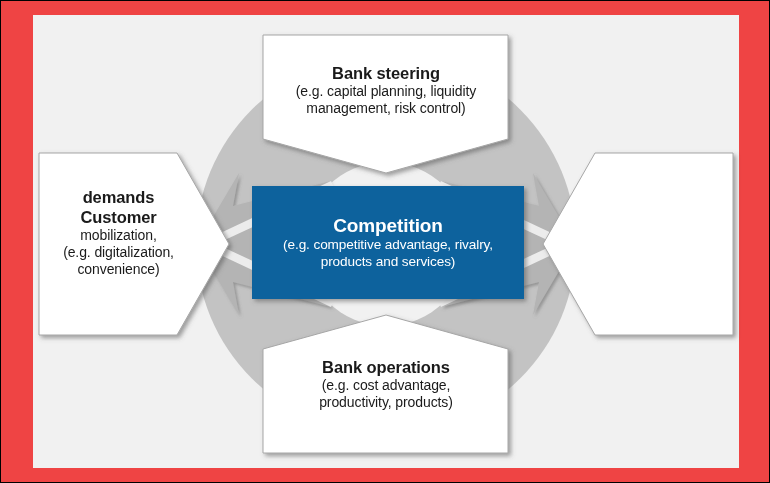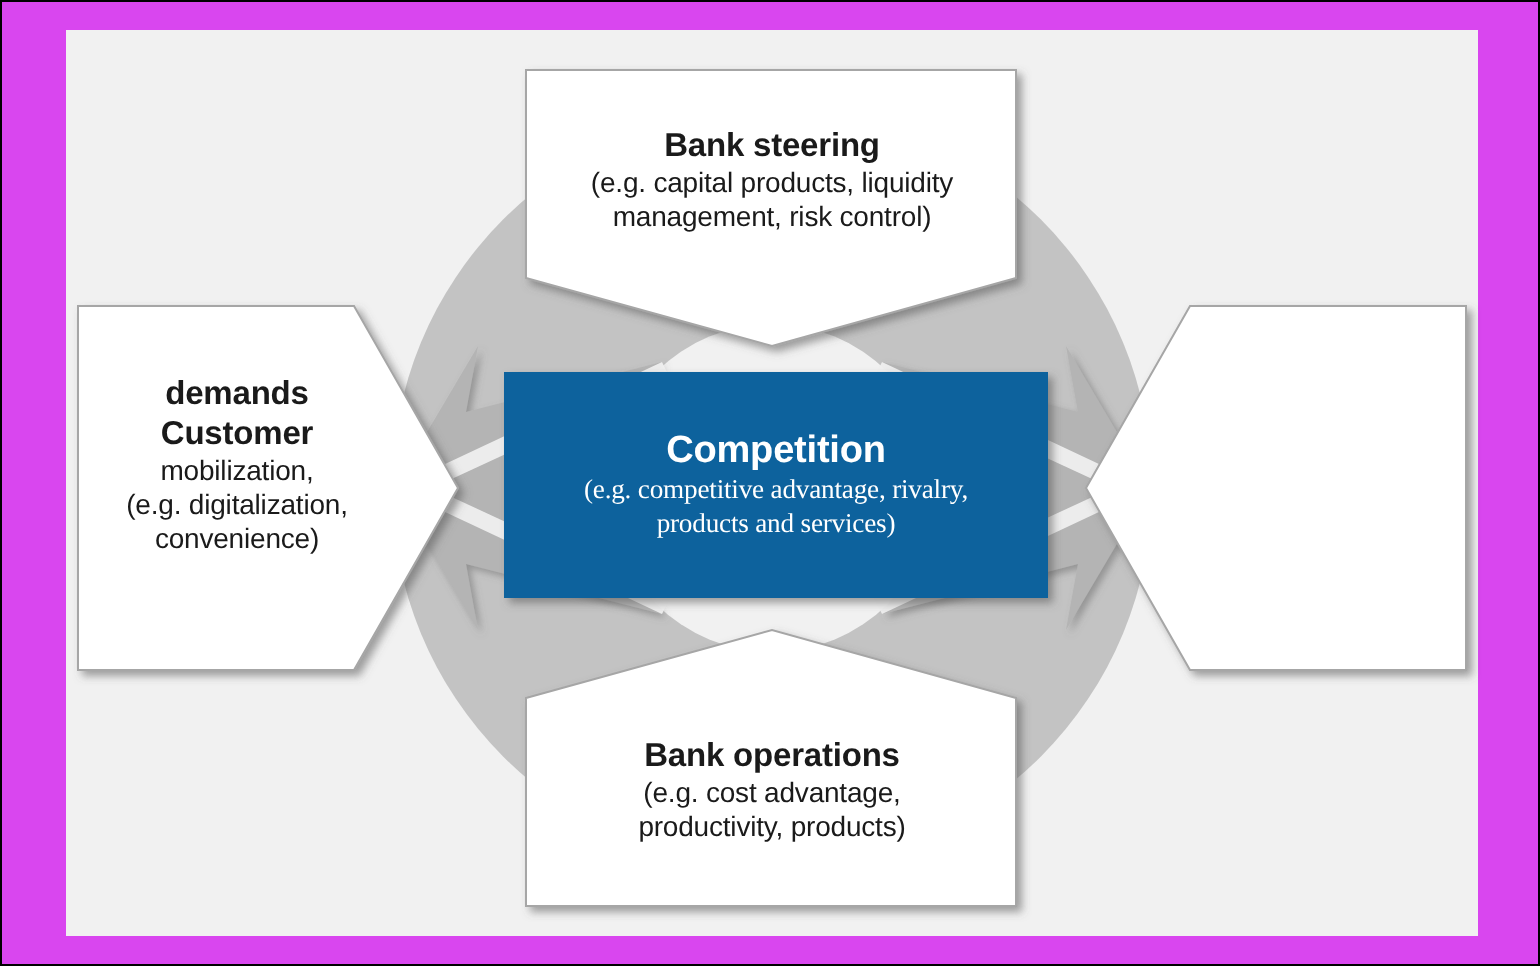--- a/index.html
+++ b/index.html
@@ -10,21 +10,21 @@
   body {
     font-family: "Liberation Sans", sans-serif;
   }
 
   #diagram-frame {
     position: relative;
     width: 770px;
     height: 483px;
     box-sizing: border-box;
     border: 1px solid #000000;
-    background: #d946ef;
+    background: #ef4444;
     overflow: hidden;
   }
 
   
   #panel {
     position: absolute;
     left: 32px;
     top: 14px;
     width: 706px;
     height: 453px;
@@ -71,21 +71,20 @@
   #label-top {
     left: 262px;
     top: 62px;
     width: 246px;
   }
   
   #label-bottom {
     left: 262px;
     top: 356px;
     width: 246px;
-    margin-top: 11px;
   }
   
   #label-left {
     left: 40px;
     top: 186px;
     width: 155px;
   }
   
   #label-right {
     left: 592px;
@@ -98,21 +97,20 @@
     left: 256px;
     top: 213px;
     width: 262px;
     color: #ffffff;
   }
   #label-center .box-title {
     font-size: 19px;
   }
   #label-center .box-sub {
     font-size: 13.6px;
-    font-family: Liberation Serif, serif;
   }
 
   .sub-line { display: block; }
 </style>
 </head>
 <body>
 
 <div id="diagram-frame">
 
   <div id="panel"></div>
@@ -168,21 +166,21 @@
       </g>
 
       <g filter="url(#dropshadow)">
         <rect x="251" y="185" width="272" height="113" fill="#0b629d"></rect>
       </g>
     </svg>
 
     <div class="box-label" id="label-top">
       <span class="box-title">Bank steering</span>
       <span class="box-sub">
-        <span class="sub-line">(e.g. capital products, liquidity</span>
+        <span class="sub-line">(e.g. capital planning, liquidity</span>
         <span class="sub-line">management, risk control)</span>
       </span>
     </div>
 
     <div class="box-label" id="label-left">
       <span class="box-title">
         <span class="sub-line">demands</span>
         <span class="sub-line">Customer</span>
       </span>
       <span class="box-sub">

